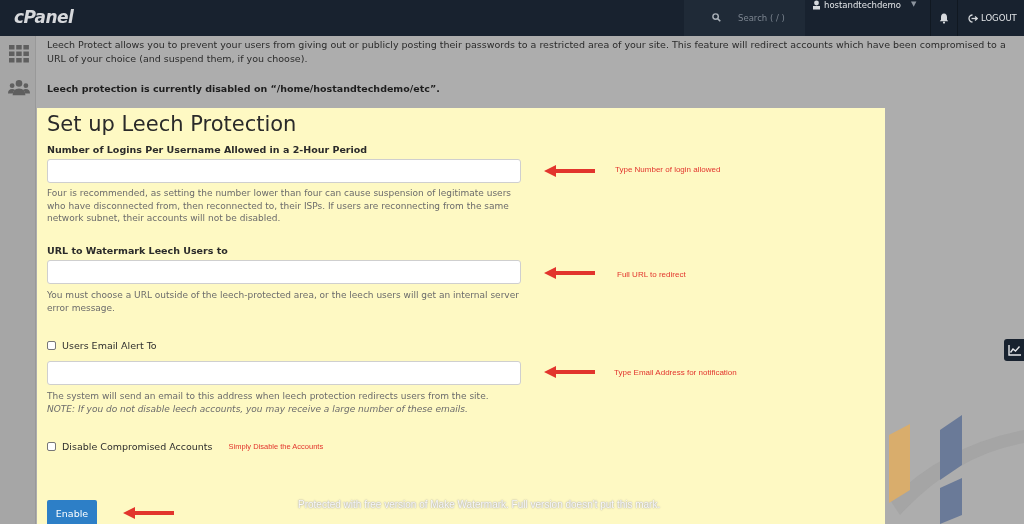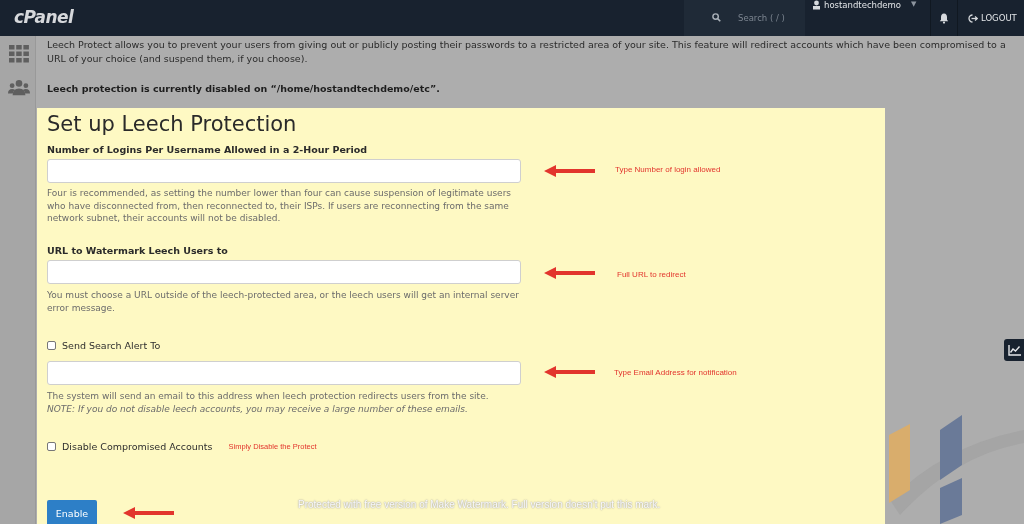--- a/index.html
+++ b/index.html
@@ -133,32 +133,32 @@
   <div class="label" style="top:36px">Number of Logins Per Username Allowed in a 2-Hour Period</div>
   <input class="input" style="top: 51px;" type="text" value="">
   <div class="help" style="top:79px">Four is recommended, as setting the number lower than four can cause suspension of legitimate users who have disconnected from, then reconnected to, their ISPs. If users are reconnecting from the same network subnet, their accounts will not be disabled.</div>
 
   <div class="label" style="top:137px">URL to Watermark Leech Users to</div>
   <input class="input" style="top: 152px;" type="text" value="">
   <div class="help" style="top:181px">You must choose a URL outside of the leech-protected area, or the leech users will get an internal server error message.</div>
 
   <div class="check-row" style="top:232px">
     <span class="checkbox"></span>
-    <span>Send Search Alert To</span>
+    <span>Users Email Alert To</span>
   </div>
   <input class="input" style="top: 253px;" type="text" value="">
   <div class="help" style="top:282px">
     <div>The system will send an email to this address when leech protection redirects users from the site.</div>
     <i>NOTE: If you do not disable leech accounts, you may receive a large number of these emails.</i>
   </div>
 
   <div class="check-row" style="top:333px">
     <span class="checkbox"></span>
     <span>Disable Compromised Accounts</span>
-    <span class="note-red" style="margin-left:16px">Simply Disable the Protect</span>
+    <span class="note-red" style="margin-left:16px">Simply Disable the Accounts</span>
   </div>
 
   <button class="enable-btn">Enable</button>
 
   <svg class="arrow" style="left:506px; top:56px" viewBox="0 0 56 14">
     <polygon points="1,7 13,1 13,5 52,5 52,9 13,9 13,13" fill="#e2352d"></polygon>
   </svg>
   <div class="annot" style="left:578px; top:57px">Type Number of login allowed</div>
 
   <svg class="arrow" style="left:506px; top:158px" viewBox="0 0 56 14">

